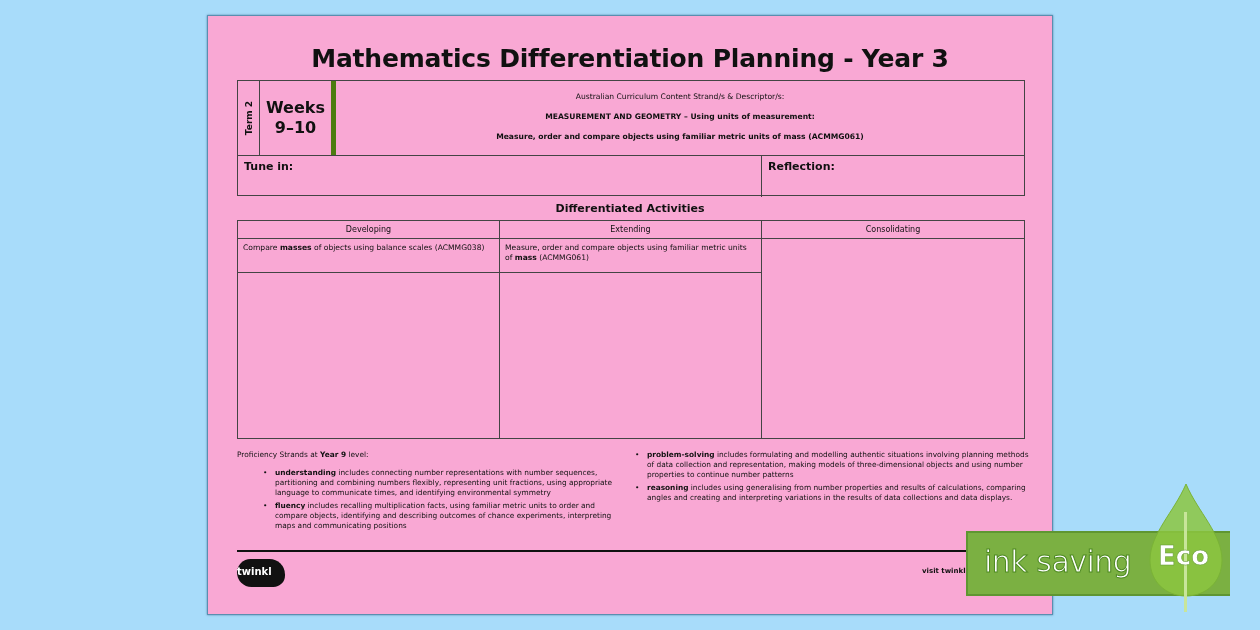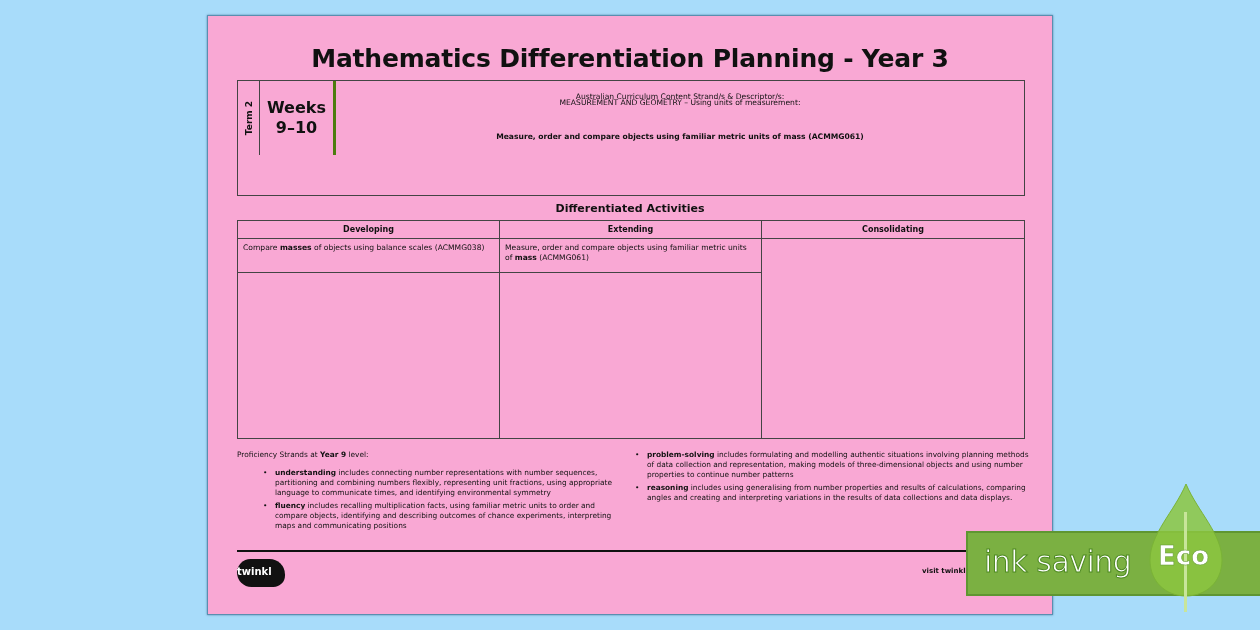--- a/index.html
+++ b/index.html
@@ -23,71 +23,71 @@
     position: absolute; left: 0; top: 0; width: 22px; height: 74px;
     border-right: 1px solid #444;
   }
   .term-cell span {
     position: absolute; left: 50%; top: 50%;
     transform: translate(-50%, -50%) rotate(-90deg);
     font-size: 9px; font-weight: bold; white-space: nowrap;
   }
   .weeks-cell {
     position: absolute; left: 22px; top: 0; width: 76px; height: 74px;
-    border-right: 3px solid #4d7c0f; text-align: center;
+    border-right: 5px solid #4d7c0f; text-align: center;
     font-size: 16px; font-weight: bold; line-height: 20px; padding-top: 17px;
   }
   .curric-cell {
     position: absolute; left: 98px; top: 0; right: 0; height: 74px;
     text-align: center; font-size: 7.6px;
   }
   .curric-cell .l1 { position: absolute; top: 11px; width: 100%; }
-  .curric-cell .l2 { position: absolute; top: 17px; width: 100%; font-weight: normal; }
+  .curric-cell .l2 { position: absolute; top: 31px; width: 100%; font-weight: bold; }
   .curric-cell .l3 { position: absolute; top: 51px; width: 100%; font-weight: bold; }
   .row2 {
     position: absolute; left: 0; top: 74px; width: 100%; height: 41px;
     border-top: 1px solid #444;
   }
   .tune { position: absolute; left: 0; top: 0; width: 524px; height: 41px; border-right: 1px solid #444; }
   .tune span, .refl span { position: absolute; left: 6px; top: 4px; font-size: 11px; font-weight: bold; }
   .refl { position: absolute; left: 524px; top: 0; right: 0; height: 41px; }
   .diff-title {
     position: absolute; left: 0; top: 186px; width: 100%; text-align: center;
     font-size: 11px; font-weight: bold;
   }
   .diff-table {
     position: absolute; left: 29px; top: 204px; width: 788px; height: 219px;
     border: 1px solid #444; display: grid;
     grid-template-columns: 262px 262px 1fr; grid-template-rows: 18px 34px 1fr;
   }
   .diff-table > div { border-right: 1px solid #444; border-bottom: 1px solid #444; }
   .diff-table > div:nth-child(3n) { border-right: none; }
   .diff-table > div.last { border-bottom: none; }
-  .hdr { text-align: center; font-size: 8px; font-weight: bold; line-height: 17px; }
+  .hdr { text-align: center; font-size: 8px; font-weight: normal; line-height: 17px; }
   .act { font-size: 7.6px; padding: 4px 5px; line-height: 10px; }
   .act b { font-weight: bold; }
   .prof {
     position: absolute; left: 29px; top: 434px; width: 380px; font-size: 7.4px; line-height: 10px;
   }
   .prof ul, .prof2 ul { list-style: none; }
   .prof ul { margin-left: 26px; margin-top: 8px; }
   .prof li, .prof2 li { position: relative; padding-left: 12px; margin-bottom: 3px; }
   .prof li::before, .prof2 li::before { content: "•"; position: absolute; left: 0; top: 0; }
   .prof2 {
     position: absolute; left: 427px; top: 434px; width: 395px; font-size: 7.4px; line-height: 10px;
   }
   .footer-rule { position: absolute; left: 29px; top: 534px; width: 788px; height: 2px; background: #111; }
   .logo {
     position: absolute; left: 29px; top: 543px; width: 48px; height: 28px;
     background: #111; border-radius: 14px 16px 12px 15px;
     color: #fff; font-weight: bold; font-size: 10px; text-align: left; line-height: 26px;
   }
   .visit { position: absolute; left: 714px; top: 551px; font-size: 7px; font-weight: bold; }
   .eco-banner {
-    position: absolute; left: 966px; top: 531px; width: 294px; height: 65px;
+    position: absolute; left: 966px; top: 531px; width: 264px; height: 65px;
     background: #7bb042; border: 2px solid #5f9632; border-right: none;
   }
   .eco-text {
     position: absolute; left: 16px; top: 11px; font-size: 30px; color: #fff;
     font-family: "DejaVu Sans", sans-serif; -webkit-text-stroke: 1px #4e8a22; letter-spacing: -0.5px;
   }
   .leaf {
     position: absolute; left: 1146px; top: 482px; width: 80px; height: 130px;
   }
   .eco-word {
@@ -106,20 +106,28 @@
       <span>Term 2</span>
     </div>
     <div class="weeks-cell">
       <div>Weeks</div>
       <div>9–10</div>
     </div>
     <div class="curric-cell">
       <div class="l1">Australian Curriculum Content Strand/s &amp; Descriptor/s:</div>
       <div class="l2">MEASUREMENT AND GEOMETRY – Using units of measurement:</div>
       <div class="l3">Measure, order and compare objects using familiar metric units of mass (ACMMG061)</div>
+    </div>
+    <div class="row2">
+      <div class="tune">
+        <span>Tune in:</span>
+      </div>
+      <div class="refl">
+        <span>Reflection:</span>
+      </div>
     </div>
   </div>
 
   <div class="diff-title">Differentiated Activities</div>
 
   <div class="diff-table">
     <div class="hdr">Developing</div>
     <div class="hdr">Extending</div>
     <div class="hdr">Consolidating</div>
 

